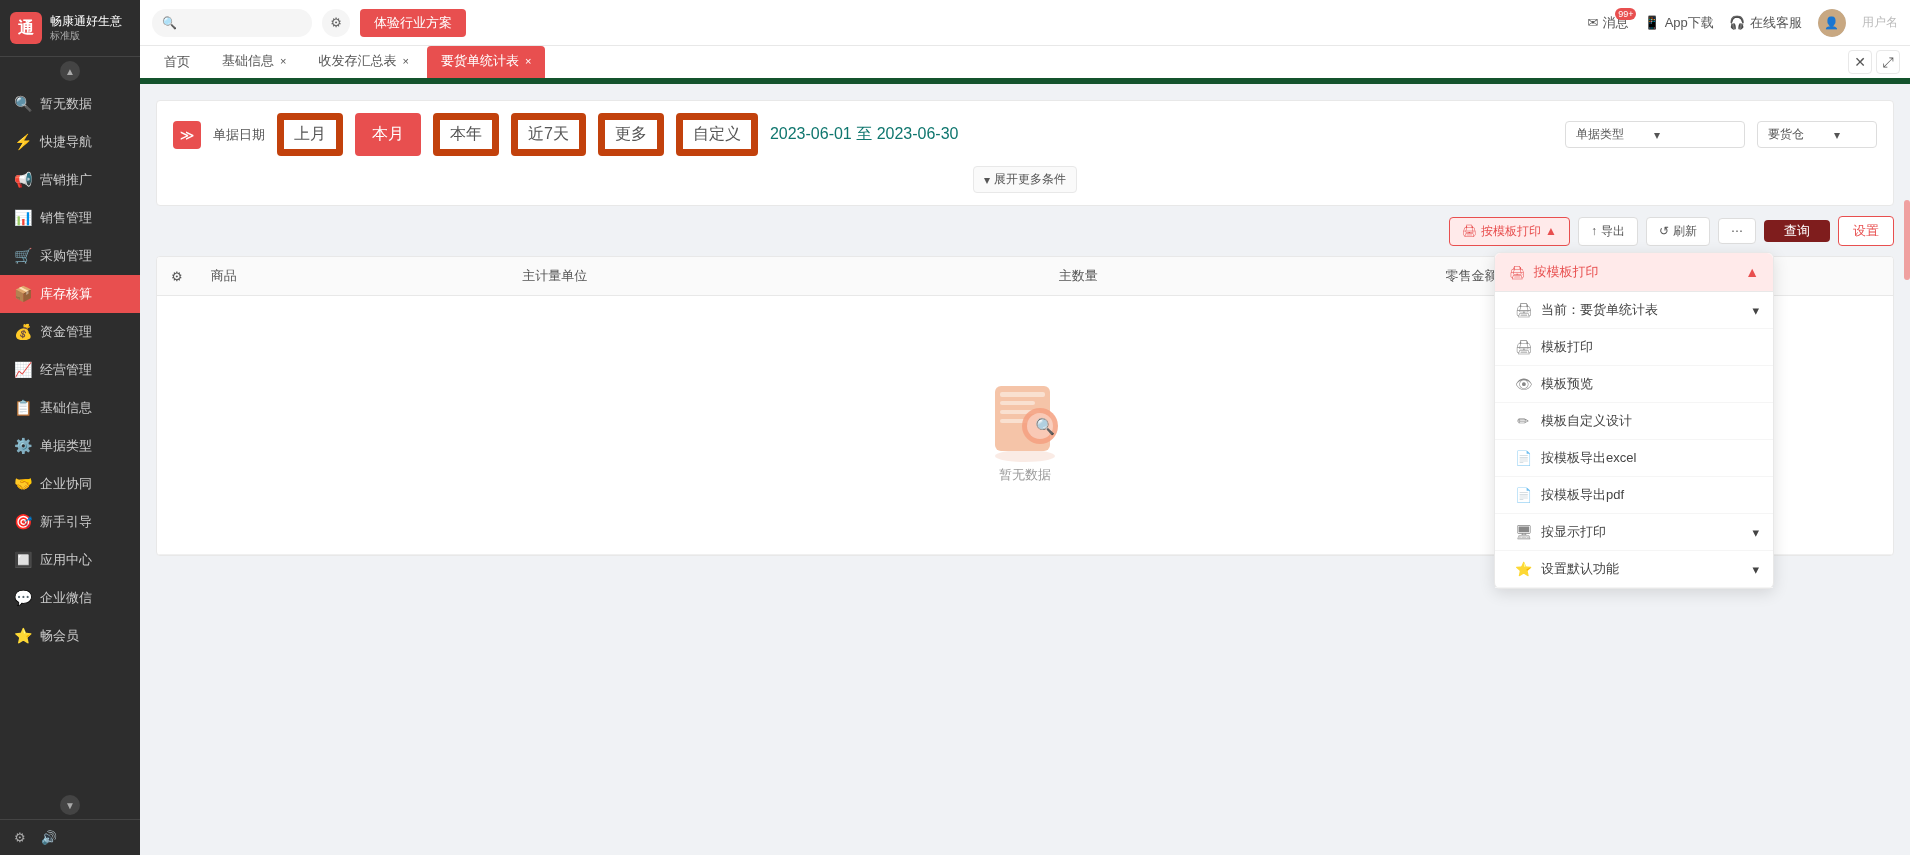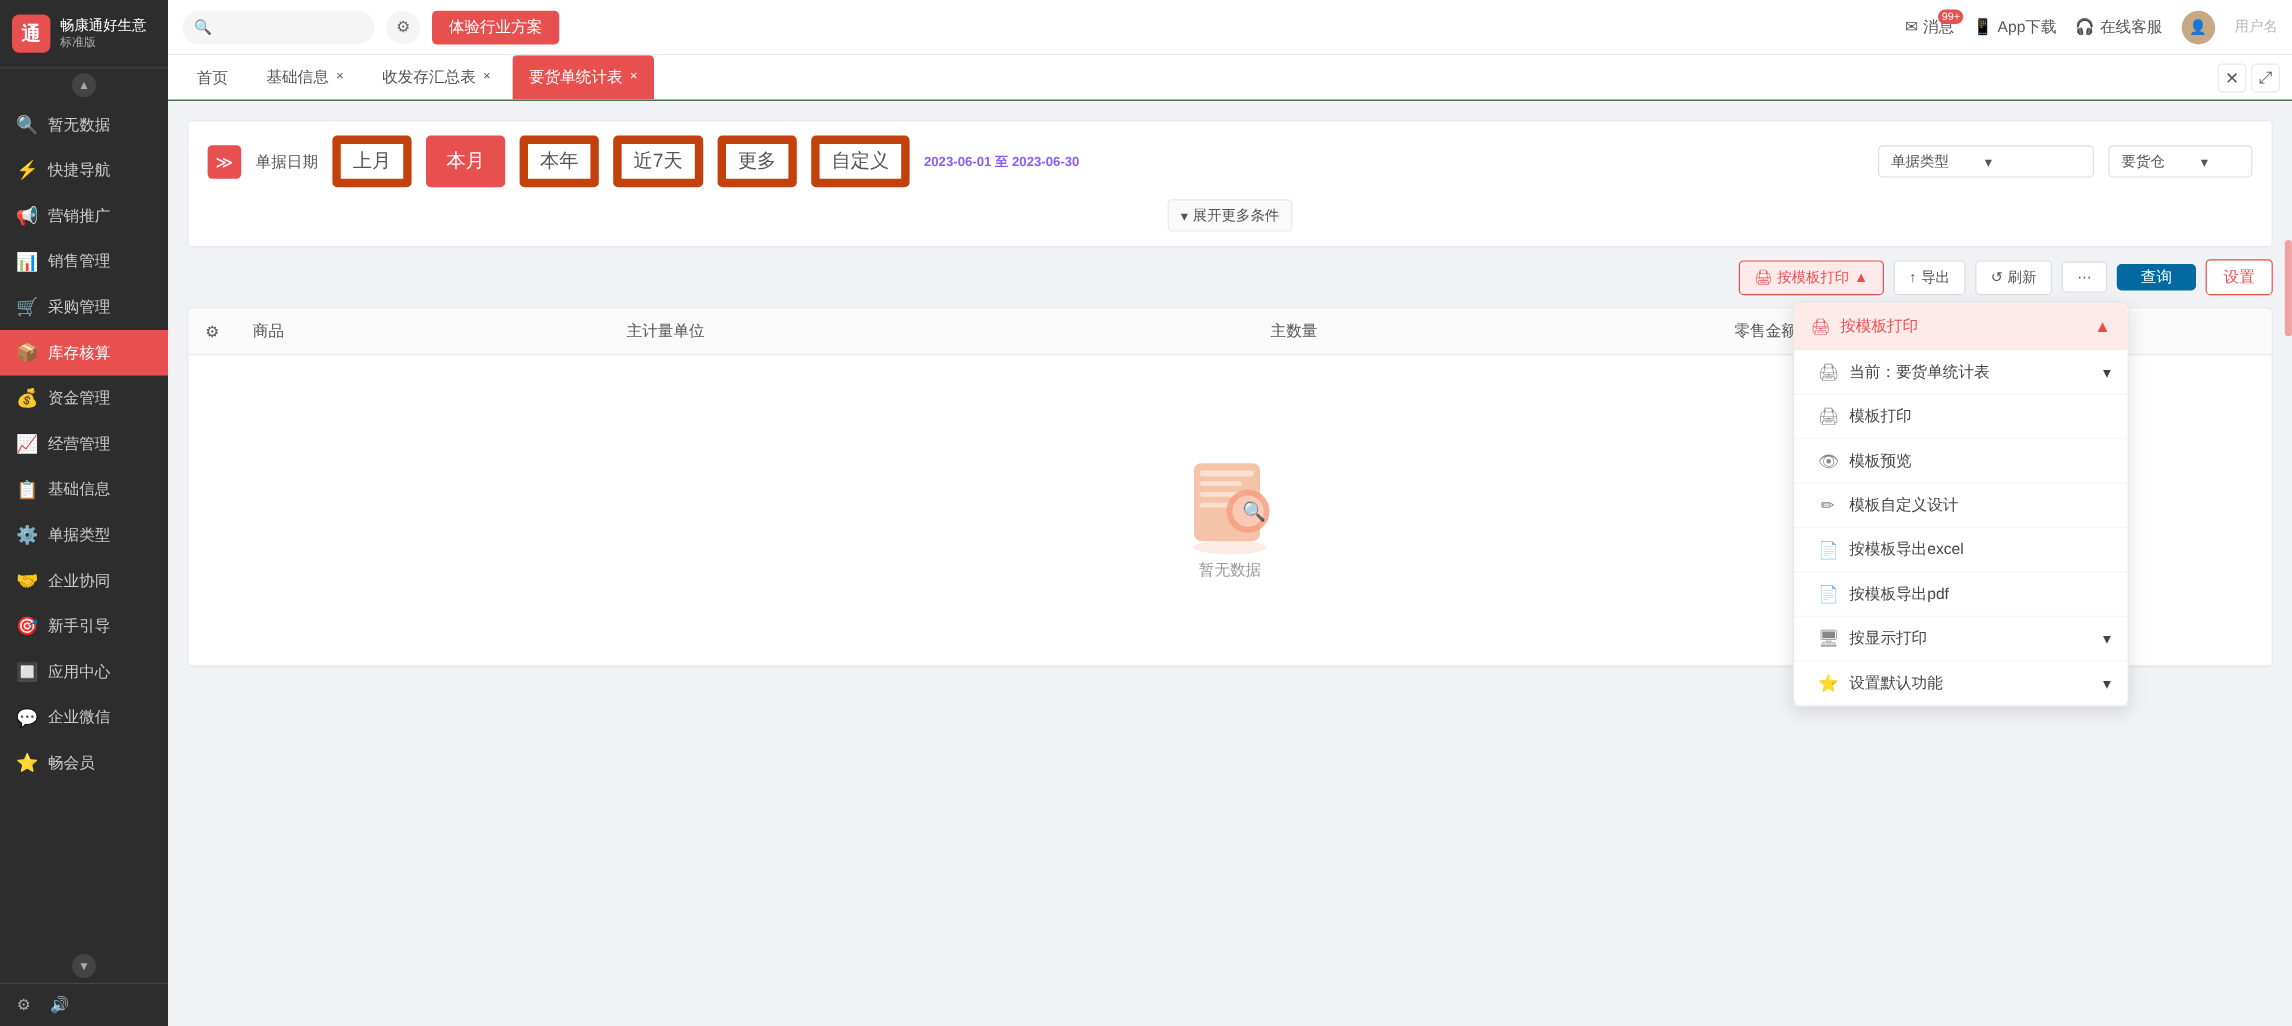--- a/index.html
+++ b/index.html
@@ -121,21 +121,21 @@
       overflow: hidden;
     }
     .top-bar-user { font-size: 12px; color: #333; }
 
     
     .tab-bar {
       background: #fff;
       height: 38px;
       display: flex;
       align-items: stretch;
-      border-bottom: 1px solid #14532d;
+      border-bottom: 6px solid #14532d;
       flex-shrink: 0;
       padding: 0 10px;
       gap: 4px;
     }
     .tab {
       display: flex;
       align-items: center;
       padding: 0 14px;
       font-size: 13px;
       cursor: pointer;
@@ -197,21 +197,21 @@
       background: #fff;
       cursor: pointer;
       font-size: 16px;
       color: #555;
     }
     .date-btn.active {
       background: #e84f4f;
       color: #fff;
       border-color: #e84f4f;
     }
-    .date-range { font-size: 11px; color: #8b5cf6; font-weight: bold; }
+    .date-range { font-size: 16px; color: #0f766e; }
 
     .filter-select {
       display: flex; align-items: center;
       border: 1px solid #ddd;
       border-radius: 4px;
       padding: 4px 10px;
       background: #fff;
       cursor: pointer;
       font-size: 12px;
       color: #555;
@@ -250,21 +250,21 @@
       cursor: pointer;
       font-size: 12px;
       color: #555;
     }
     .toolbar-btn.print-active {
       background: #ffeaea;
       border-color: #e84f4f;
       color: #e84f4f;
     }
     .query-btn {
-      background: #0369a1;
+      background: #7f1d1d;
       color: #fff;
       border: none;
       padding: 2px 20px;
       border-radius: 4px;
       cursor: pointer;
       font-size: 13px;
     }
     .settings-btn {
       border: 1px solid #e84f4f;
       color: #e84f4f;

